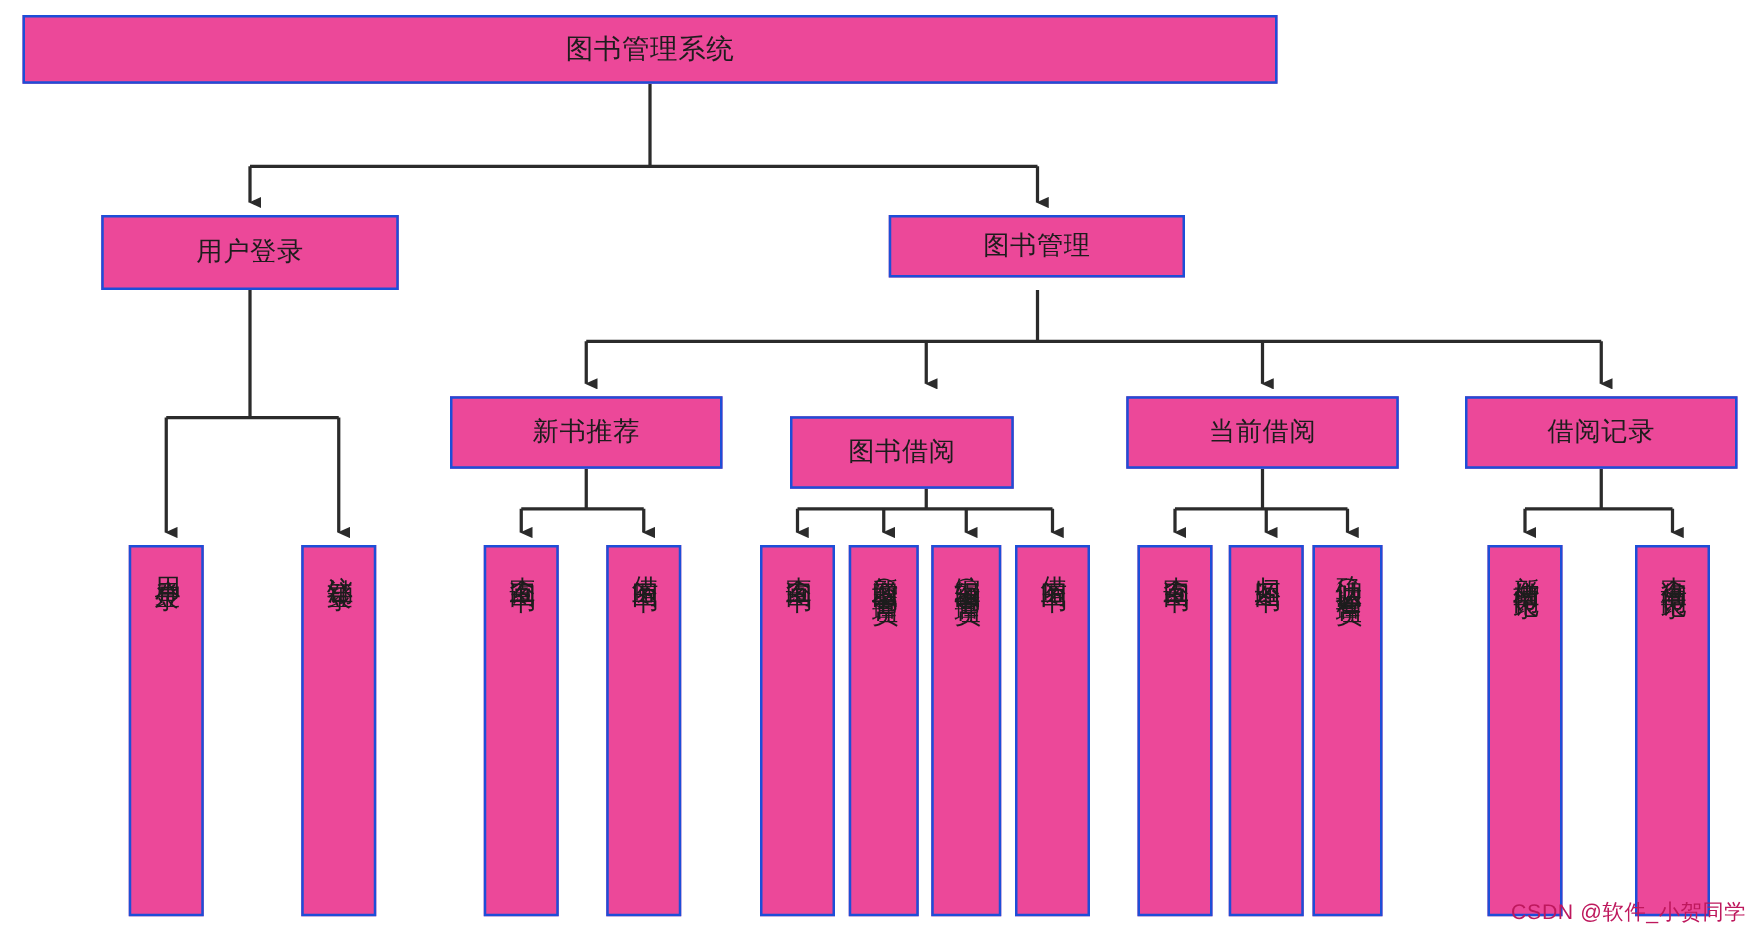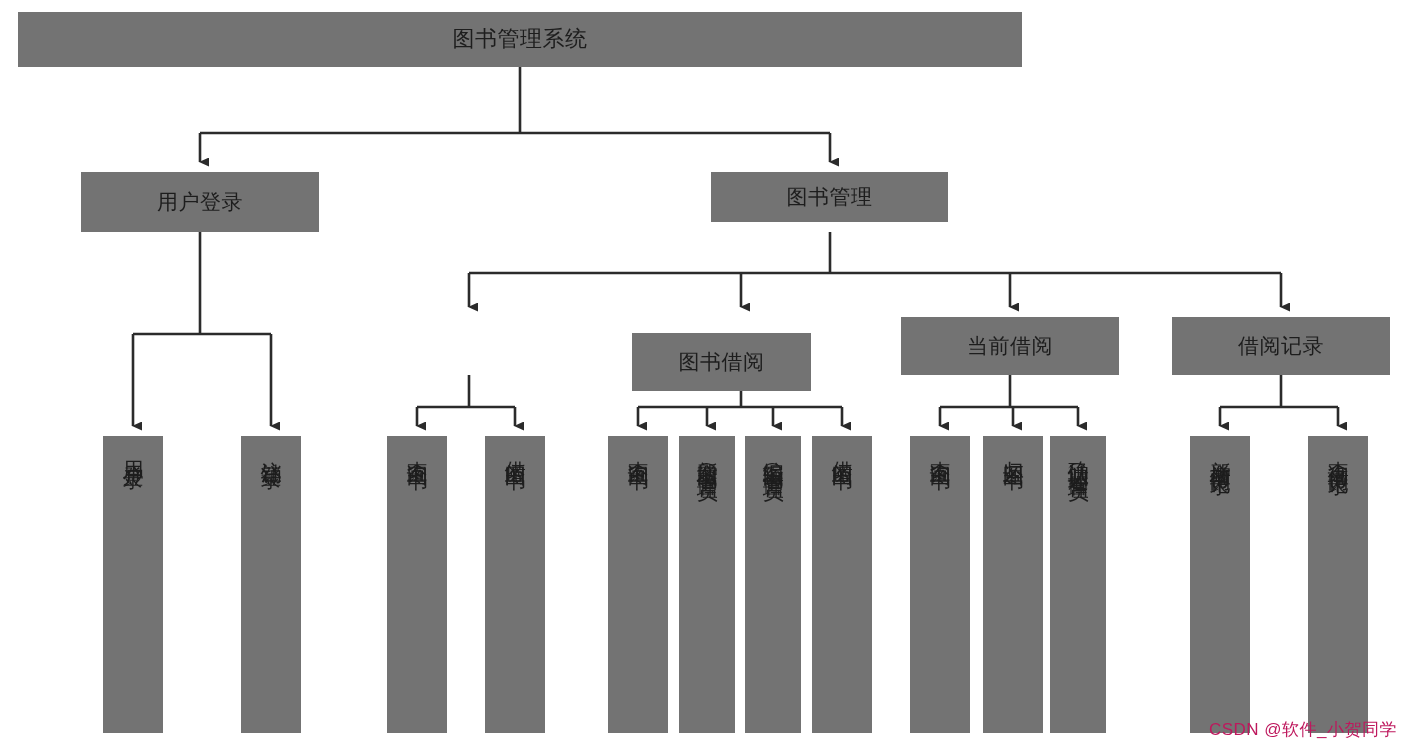--- a/index.html
+++ b/index.html
@@ -18,22 +18,22 @@
   #edges{
     position:absolute;
     left:0; top:0;
     width:1405px;
     height:747px;
     pointer-events:none;
   }
   .node{
     position:absolute;
     box-sizing:border-box;
-    background:#737373;
-    border:2px solid #737373;
+    background:#ec4899;
+    border:2px solid #1d4ed8;
     display:flex;
     align-items:center;
     justify-content:center;
     text-align:center;
     z-index:2;
   }
   .node .label{
     display:block;
     line-height:1.22;
     letter-spacing:0.5px;
@@ -130,20 +130,23 @@
     <span class="label">图书管理系统</span>
   </div>
 
   <div class="node horiz" style="left: 81px; top: 172px; width: 238px; height: 60px;">
     <span class="label">用户登录</span>
   </div>
   <div class="node horiz" style="left: 711px; top: 172px; width: 237px; height: 50px;">
     <span class="label">图书管理</span>
   </div>
 
+  <div class="node horiz" style="left: 360px; top: 317px; width: 218px; height: 58px;">
+    <span class="label">新书推荐</span>
+  </div>
   <div class="node horiz" style="left: 632px; top: 333px; width: 179px; height: 58px;">
     <span class="label">图书借阅</span>
   </div>
   <div class="node horiz" style="left: 901px; top: 317px; width: 218px; height: 58px;">
     <span class="label">当前借阅</span>
   </div>
   <div class="node horiz" style="left: 1172px; top: 317px; width: 218px; height: 58px;">
     <span class="label">借阅记录</span>
   </div>
 

